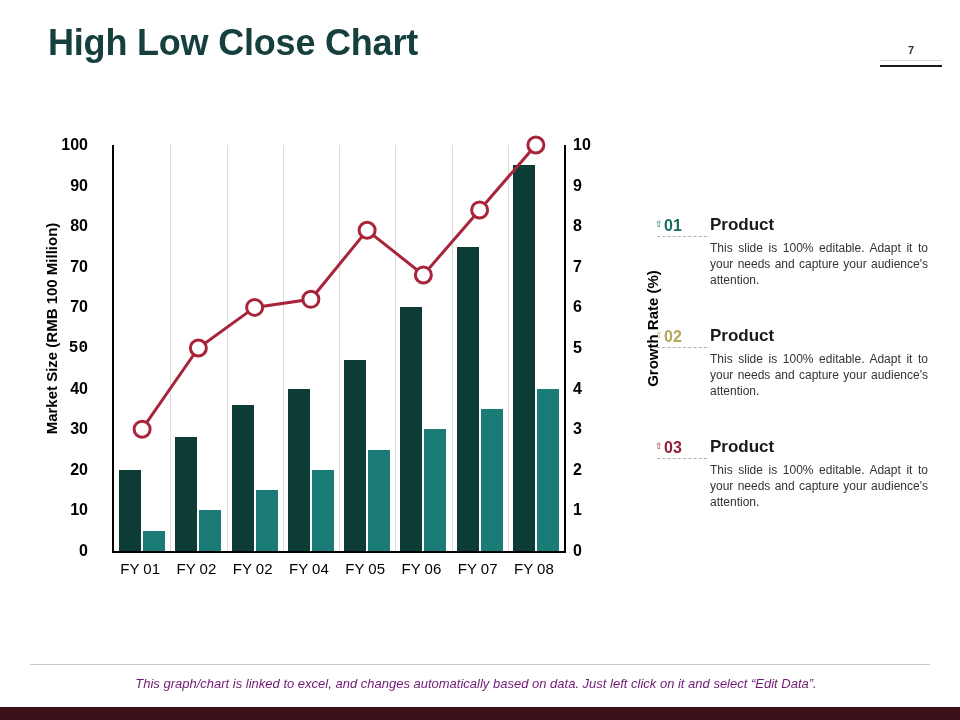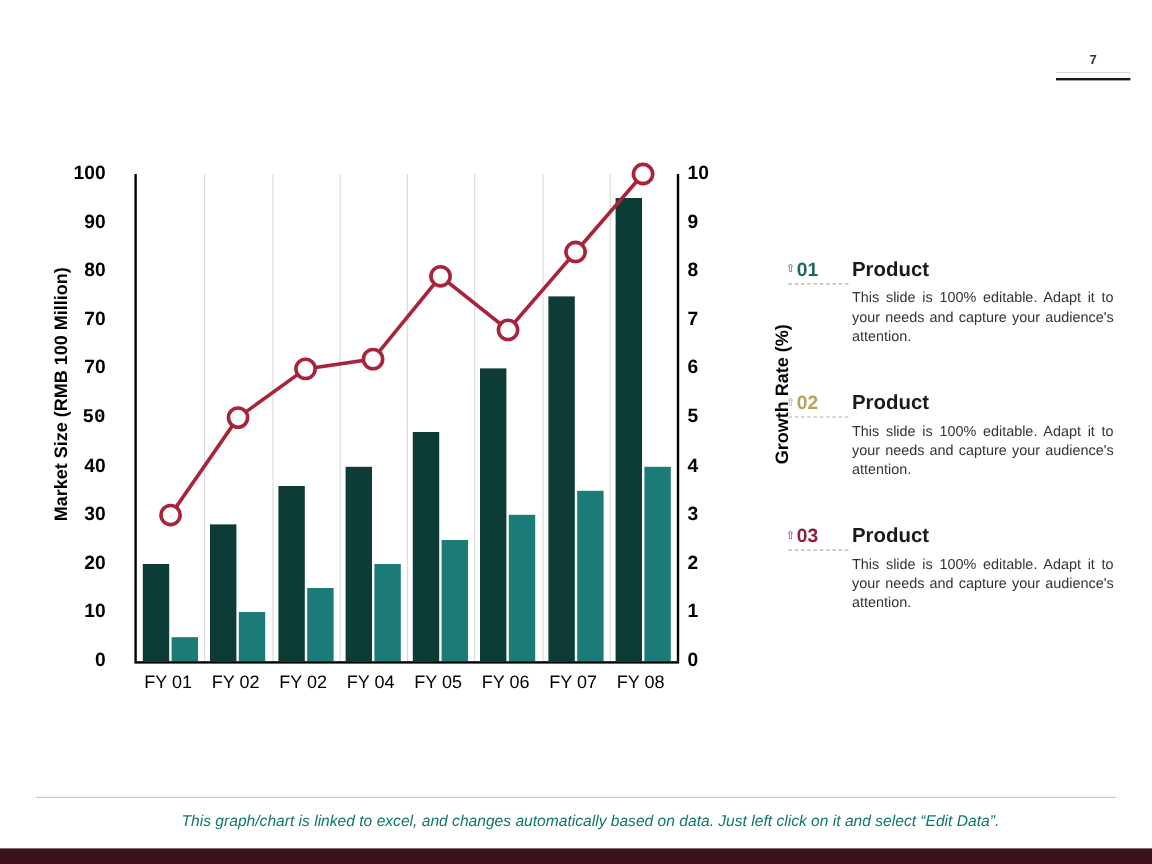--- a/index.html
+++ b/index.html
@@ -224,33 +224,34 @@
 
   
   #footer-rule {
     position: absolute;
     left: 30px; top: 664px;
     width: 900px; height: 1px;
     background: #c8c8c8;
   }
   #footer-note {
     position: absolute;
-    left: 42px; top: 676px;
+    left: 26px; top: 676px;
     width: 900px;
     font-size: 13px;
     font-style: italic;
-    color: #0f766e;
+    color: #701a75;
     text-align: center;
   }
 </style>
 </head>
 <body>
 
 <div id="slide">
 
+  <div id="title" style="color: rgb(21, 64, 61);">High Low Close Chart</div>
 
   <div id="pagenum-wrap">
     <div id="pagenum">7</div>
     <div id="pagenum-rule-light"></div>
     <div id="pagenum-rule-dark"></div>
   </div>
 
   <div id="chart-area">
 
     <div id="ylabel-left">Market Size (RMB 100 Million)</div>

